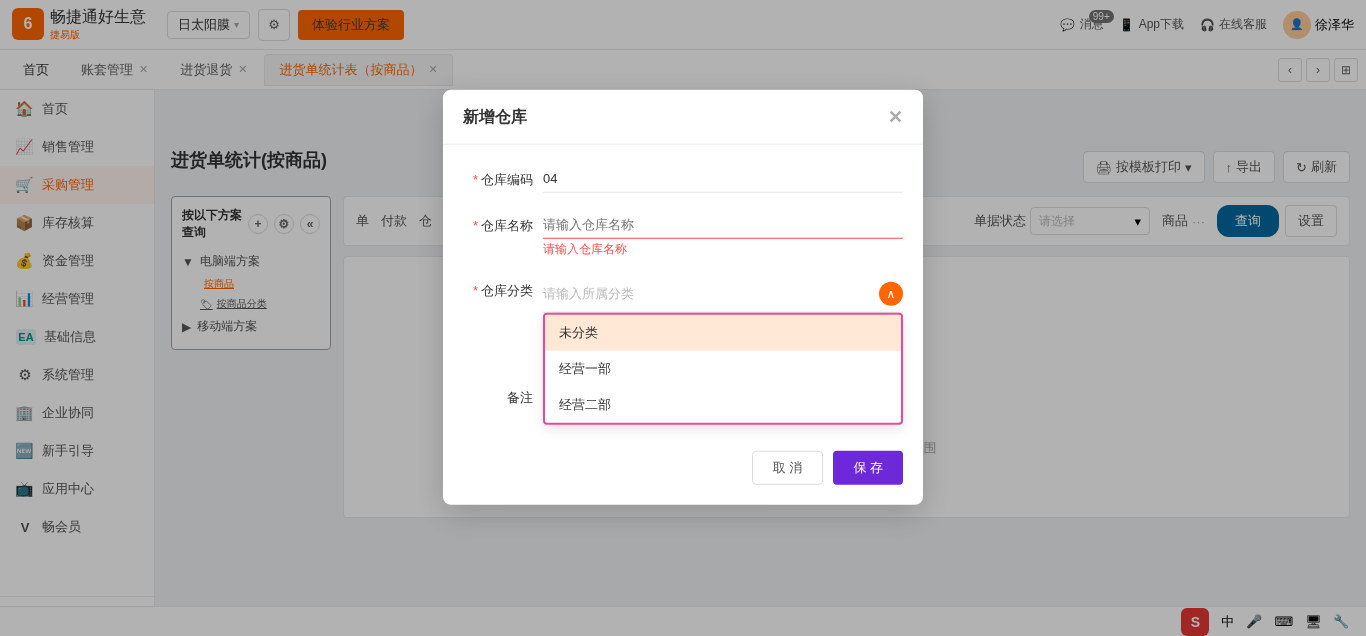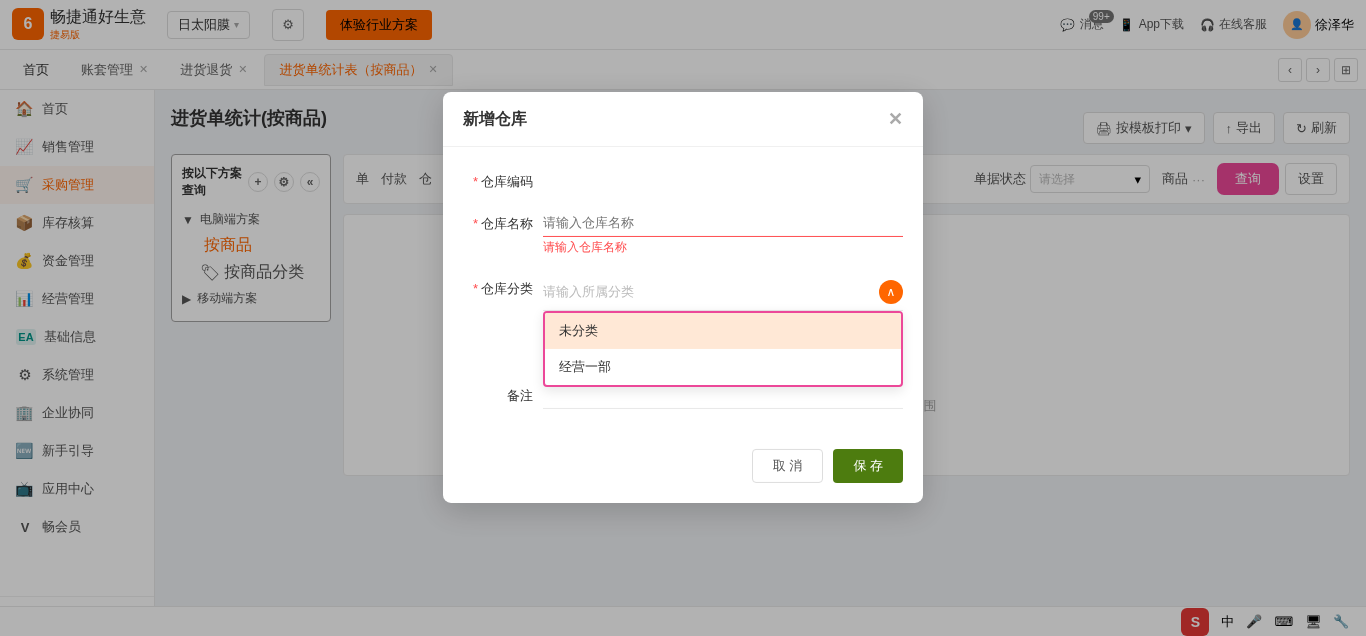--- a/index.html
+++ b/index.html
@@ -25,37 +25,37 @@
     .logo-icon {
       width: 32px; height: 32px;
       background: #ff6600;
       border-radius: 6px;
       display: flex; align-items: center; justify-content: center;
       color: #fff; font-weight: bold; font-size: 16px;
     }
     .logo-text { font-size: 16px; color: #333; line-height: 1.3; }
     .logo-sub { font-size: 10px; color: #ff6600; }
     .search-area {
-      display: flex; align-items: center; gap: 22px; flex: 1;
+      display: flex; align-items: center; gap: 8px; flex: 1;
     }
     .search-select {
       display: flex; align-items: center; gap: 4px;
       border: 1px solid #ddd; border-radius: 4px;
       padding: 4px 10px; background: #fff; cursor: pointer;
       font-size: 13px; color: #333;
     }
     .search-select .arrow { color: #aaa; font-size: 10px; }
     .gear-btn {
       width: 32px; height: 32px;
       border: 1px solid #ddd; border-radius: 4px;
       display: flex; align-items: center; justify-content: center;
       background: #fff; cursor: pointer; color: #666;
     }
     .trial-btn {
-      background: #ff6600; color: #000000;
+      background: #ff6600; color: #404040;
       border: none; border-radius: 4px;
       padding: 6px 14px; cursor: pointer; font-size: 13px;
     }
     .top-right {
       display: flex; align-items: center; gap: 16px; margin-left: auto;
     }
     .top-icon-item {
       display: flex; align-items: center; gap: 4px;
       cursor: pointer; color: #555; font-size: 12px; position: relative;
     }
@@ -135,21 +135,21 @@
     .sidebar-bottom-icon { cursor: pointer; color: #aaa; font-size: 16px; }
 
     
     .content-area {
       flex: 1; padding: 16px; overflow: auto; position: relative;
     }
     .page-title {
       font-size: 18px; color: #333; font-weight: bold; margin-bottom: 14px;
     }
     .btn-orange {
-      background: #ec4899; color: #fff; border: none; border-radius: 7px;
+      background: #0369a1; color: #fff; border: none; border-radius: 12px;
       padding: 4px 18px; cursor: pointer; font-size: 13px;
     }
     .btn-white {
       background: #fff; color: #555; border: 1px solid #ddd; border-radius: 4px;
       padding: 6px 12px; cursor: pointer; font-size: 13px; display: flex; align-items: center; gap: 4px;
     }
     .icon-circle {
       width: 20px; height: 20px; border: 1px solid #ddd; border-radius: 50%;
       display: flex; align-items: center; justify-content: center; cursor: pointer; color: #666;
     }
@@ -166,21 +166,21 @@
     .scheme-header-icons { display: flex; gap: 6px; }
     .scheme-tree-item {
       display: flex; align-items: center; gap: 6px;
       padding: 4px 0; cursor: pointer; color: #555;
     }
     .scheme-tree-sub {
       padding-left: 18px;
     }
     .scheme-tree-sub .sub-item {
       display: flex; align-items: center; gap: 4px;
-      padding: 3px 0; cursor: pointer; color: #555; font-size: 16px;
+      padding: 3px 0; cursor: pointer; color: #555; font-size: 10px; text-decoration: underline;
     }
 
     
     .overlay {
       position: fixed; top: 0; left: 0; width: 100%; height: 100%;
       background: rgba(0,0,0,0.3); z-index: 100;
     }
     .modal {
       position: fixed;
       top: 50%; left: 50%;
@@ -261,21 +261,21 @@
 
     .modal-footer {
       display: flex; justify-content: flex-end; padding: 12px 20px 20px;
       gap: 10px;
     }
     .btn-cancel {
       background: #fff; color: #555; border: 1px solid #ddd; border-radius: 4px;
       padding: 7px 20px; cursor: pointer; font-size: 13px;
     }
     .btn-save {
-      background: #4d7c0f; color: #fff; border: none; border-radius: 4px;
+      background: #6d28d9; color: #fff; border: none; border-radius: 4px;
       padding: 7px 20px; cursor: pointer; font-size: 13px;
     }
 
     
     .status-bar {
       position: fixed; bottom: 0; left: 0; right: 0;
       height: 30px; background: #fff; border-top: 1px solid #e8e8e8;
       display: flex; align-items: center; justify-content: flex-end;
       padding: 0 16px; gap: 12px; z-index: 50;
     }
@@ -403,21 +403,21 @@
       <span>畅会员</span>
     </div>
     <div style="flex:1;"></div>
     <div class="sidebar-bottom">
       <span class="sidebar-bottom-icon">⚙</span>
       <span class="sidebar-bottom-icon">🔊</span>
     </div>
   </div>
 
   <div class="content-area">
-    <div style="display:flex;align-items:flex-end;justify-content:space-between;margin-bottom:10px;">
+    <div style="display:flex;align-items:center;justify-content:space-between;margin-bottom:10px;margin-top:42px;">
       <div class="page-title">进货单统计(按商品)</div>
       <div style="display:flex;gap:8px;align-items:center;">
         <button class="btn-white">
           <span>🖨</span>
           <span>按模板打印</span>
           <span>▾</span>
         </button>
         <button class="btn-white">
           <span>↑</span>
           <span>导出</span>
@@ -513,20 +513,23 @@
 
 <div class="modal">
   <div class="modal-header">
     <span>新增仓库</span>
     <span class="modal-close">✕</span>
   </div>
   <div class="modal-body">
 
     <div class="form-row">
       <div class="form-label required">仓库编码</div>
+      <div class="form-control">
+        <input class="form-input" type="text" value="04" style="">
+      </div>
     </div>
 
     <div class="form-row">
       <div class="form-label required">仓库名称</div>
       <div class="form-control">
         <input class="form-input error-border" type="text" placeholder="请输入仓库名称" style="">
         <div class="error-msg">请输入仓库名称</div>
       </div>
     </div>
 
@@ -534,20 +537,21 @@
       <div class="form-label required">仓库分类</div>
       <div class="form-control" style="position:relative;">
         <div class="select-control">
           <span class="select-input">请输入所属分类</span>
           <div class="select-arrow-up">∧</div>
         </div>
 
         <div class="dropdown-list">
           <div class="dropdown-item highlighted">未分类</div>
           <div class="dropdown-item">经营一部</div>
+          <div class="dropdown-item">经营二部</div>
         </div>
       </div>
     </div>
 
     <div class="form-row" style="margin-top:70px;">
       <div class="form-label">备注</div>
       <div class="form-control">
         <input class="form-input" type="text" placeholder="" style="">
       </div>
     </div>

